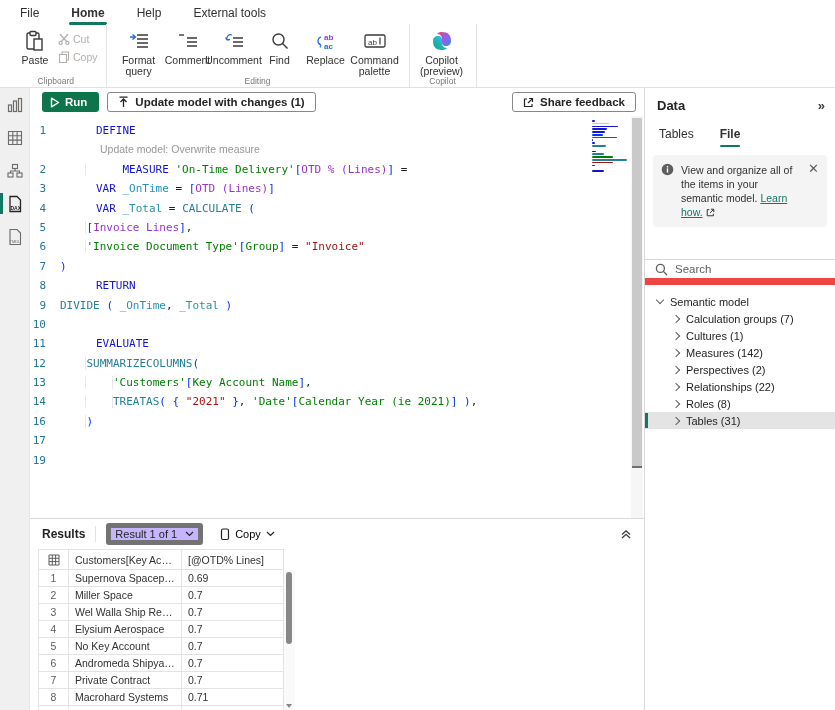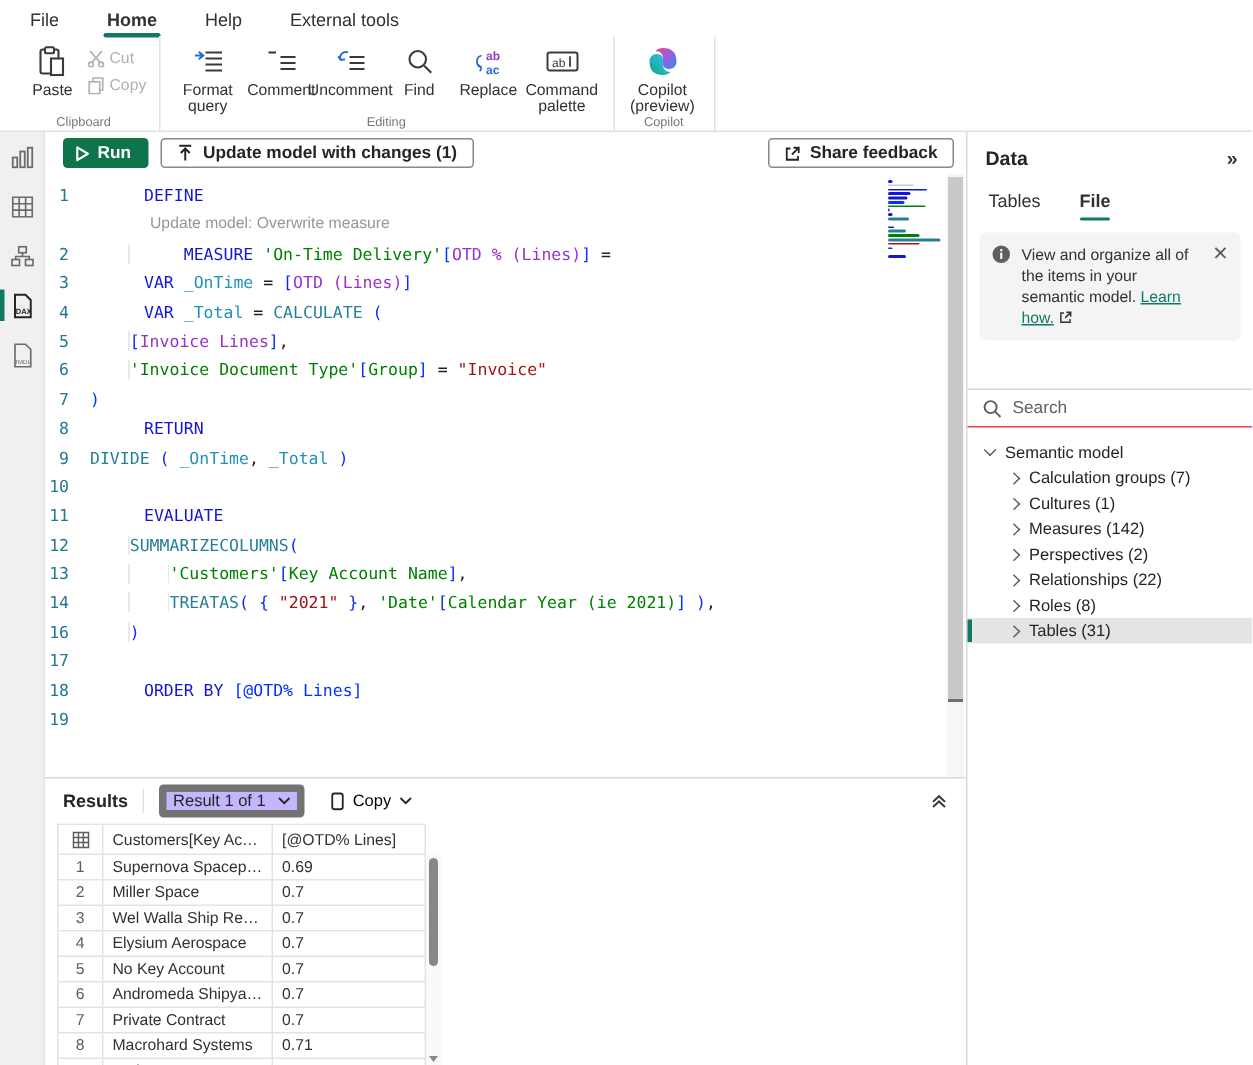--- a/index.html
+++ b/index.html
@@ -77,21 +77,21 @@
   #dp-title { font-size:13px; font-weight:bold; }
   #dp-collapse { margin-left:auto; font-size:13px; color:#3b3a39; cursor:pointer; font-weight:bold; }
   #dp-tabs { display:flex; gap:26px; padding:8px 0 0 14px; height:28px; }
   .dp-tab { font-size:12px; position:relative; cursor:pointer; color:#323130; padding-bottom:6px; }
   .dp-tab.active { font-weight:bold; }
   .dp-tab.active:after { content:""; position:absolute; left:0; right:0; bottom:0; height:2.5px; background:#117865; border-radius:2px; }
   #dp-info { margin:8px 8px 10px; background:#f4f4f4; border-radius:4px; padding:8px 8px 8px 8px; display:flex; gap:7px; font-size:10.5px; color:#323130; line-height:14px; }
   #dp-info .txt { flex:1; }
   #dp-info a { color:#117865; text-decoration:underline; cursor:pointer; }
   #dp-info .close { color:#605e5c; font-size:13px; cursor:pointer; line-height:12px; }
-  #dp-search { display:flex; align-items:center; gap:7px; border-top:1px solid #d6d6d6; border-bottom:1px solid #ef4444; height:26px; padding:0 10px;margin-top:32px; }
+  #dp-search { display:flex; align-items:center; gap:7px; border-top:1px solid #d6d6d6; border-bottom:7px solid #ef4444; height:26px; padding:0 10px;margin-top:32px; }
   #dp-search input { border:none; outline:none; font-size:11.5px; width:130px; font-family:"Liberation Sans",sans-serif; color:#323130; background:transparent; }
   #dp-search input::placeholder { color:#605e5c; }
   #tree { padding-top:8px; font-size:11px; }
   .tree-row { position:relative; display:flex; align-items:center; height:17px; gap:7px; cursor:pointer; color:#252423; }
   .tree-row.root { padding-left:12px; }
   .tree-row.child { padding-left:28px; }
   .tree-row.selected { background:#e4e4e4; }
   .tree-row.selected:before { content:""; position:absolute; left:0; top:1px; bottom:1px; width:3px; background:#117865; }
   .chev { width:6px; height:6px; border-right:1.3px solid #605e5c; border-bottom:1.3px solid #605e5c; flex:none; }
   .chev.right { transform:rotate(-45deg); }
@@ -318,21 +318,20 @@
           <div class="cl"><span class="ln">7</span><span class="lc"><span class="tok-b">)</span></span></div>
           <div class="cl"><span class="ln">8</span><span class="lc"><span class="tok-k">RETURN</span></span></div>
           <div class="cl"><span class="ln">9</span><span class="lc"><span class="tok-f">DIVIDE</span><span class="tok-p"> </span><span class="tok-b">(</span><span class="tok-p"> </span><span class="tok-v">_OnTime</span><span class="tok-p">, </span><span class="tok-v">_Total</span><span class="tok-p"> </span><span class="tok-b">)</span></span></div>
           <div class="cl"><span class="ln">10</span><span class="lc"></span></div>
           <div class="cl"><span class="ln">11</span><span class="lc"><span class="tok-k">EVALUATE</span></span></div>
           <div class="cl"><span class="ln">12</span><span class="lc"><span class="tok-p ind">    </span><span class="tok-f">SUMMARIZECOLUMNS</span><span class="tok-b">(</span></span></div>
           <div class="cl"><span class="ln">13</span><span class="lc"><span class="tok-p ind">        </span><span class="tok-t">'Customers'</span><span class="tok-b">[</span><span class="tok-t">Key Account Name</span><span class="tok-b">]</span><span class="tok-p">,</span></span></div>
           <div class="cl"><span class="ln">14</span><span class="lc"><span class="tok-p ind">        </span><span class="tok-f">TREATAS</span><span class="tok-b">(</span><span class="tok-p"> </span><span class="tok-b">{</span><span class="tok-p"> </span><span class="tok-s">"2021"</span><span class="tok-p"> </span><span class="tok-b">}</span><span class="tok-p">, </span><span class="tok-t">'Date'</span><span class="tok-b">[</span><span class="tok-t">Calendar Year (ie 2021)</span><span class="tok-b">]</span><span class="tok-p"> </span><span class="tok-b">)</span><span class="tok-p">,</span></span></div>
           <div class="cl"><span class="ln">16</span><span class="lc"><span class="tok-p ind">    </span><span class="tok-b">)</span></span></div>
           <div class="cl"><span class="ln">17</span><span class="lc"></span></div>
-          <div class="cl"><span class="ln">18</span><span class="lc"><span class="tok-k">ORDER BY</span><span class="tok-p"> </span><span class="tok-b">[@OTD% Lines]</span></span></div>
           <div class="cl"><span class="ln">19</span><span class="lc"></span></div>
         </div>
       <div id="minimap">
           <div class="mm-line" style="width: 3.3px; background: rgb(20, 20, 214);"></div>
           <div class="mm-line" style="width: 17.05px; background: rgb(201, 201, 201);"></div>
           <div class="mm-line" style="width: 25.85px; background: rgb(20, 20, 214);"></div>
           <div class="mm-line" style="width: 14.85px; background: rgb(20, 20, 214);"></div>
           <div class="mm-line" style="width: 13.2px; background: rgb(20, 20, 214);"></div>
           <div class="mm-line" style="width: 11px; background: rgb(4, 49, 250);"></div>
           <div class="mm-line" style="width: 25.3px; background: rgb(0, 128, 0);"></div>

